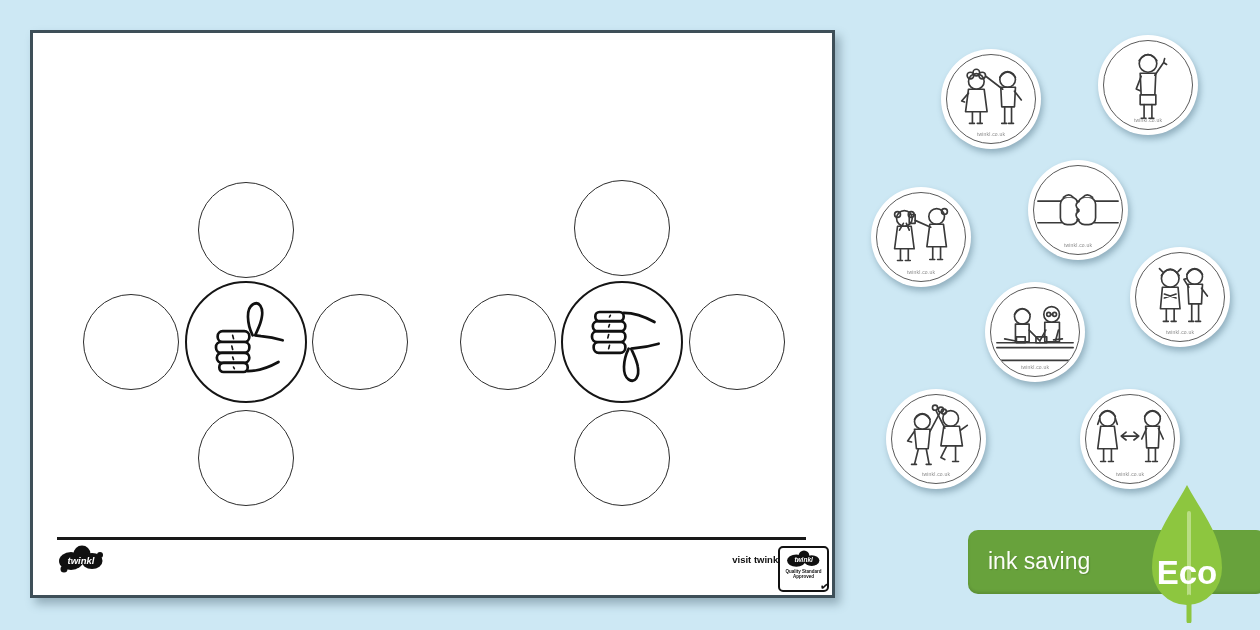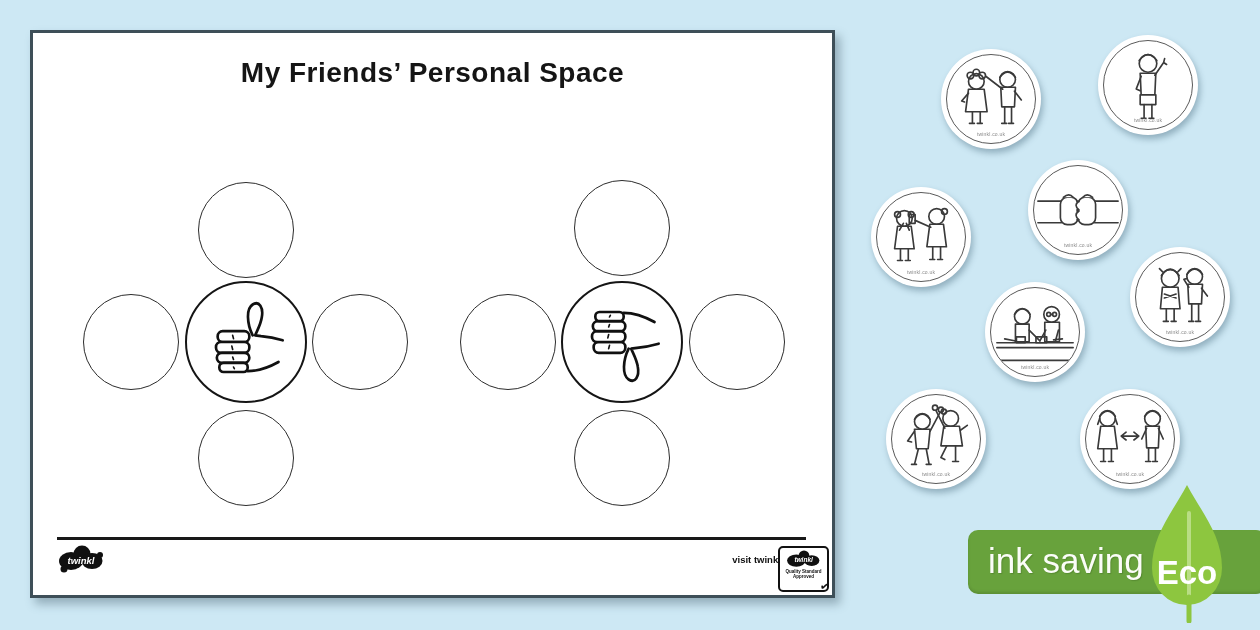--- a/index.html
+++ b/index.html
@@ -42,35 +42,34 @@
     background:#fff;overflow:hidden;}
   .card-inner svg{position:absolute;left:0;top:0;width:100%;height:100%;}
   .card-caption{position:absolute;left:0;bottom:6px;width:100%;text-align:center;
     font-size:5px;color:#8a8a8a;letter-spacing:.2px;}
 
   
   .eco-bar{position:absolute;left:968px;top:530px;width:298px;height:64px;
     background:#68a23c;border-radius:10px;z-index:3;
     box-shadow:inset 0 -2px 3px rgba(0,0,0,.12);}
   .eco-bar-label{position:absolute;left:20px;top:0;height:64px;line-height:62px;
-    font-size:35px;color:#fbfdf8;text-shadow:1px 1px 1px rgba(40,70,20,.25);}
+    font-size:23px;color:#fbfdf8;text-shadow:1px 1px 1px rgba(40,70,20,.25);}
   .eco-leaf{position:absolute;left:1142px;top:483px;width:90px;height:140px;z-index:4;}
 
   .ink{stroke:#111;fill:#fff;stroke-width:3.2;stroke-linecap:round;stroke-linejoin:round;}
   .art{stroke:#3a3a3a;fill:none;stroke-width:1.7;stroke-linecap:round;stroke-linejoin:round;}
   .artf{stroke:#3a3a3a;fill:#fff;stroke-width:1.7;stroke-linecap:round;stroke-linejoin:round;}
 </style>
 </head>
 <body>
 
 <div class="stage">
 
   <div class="worksheet">
 
-    <div class="ws-title">My Friends’ Personal Space</div>
 
     <div class="slot" style="left:165px;top:149px;"></div>
     <div class="slot" style="left:50px;top:261px;"></div>
     <div class="slot" style="left:279px;top:261px;"></div>
     <div class="slot" style="left:165px;top:377px;"></div>
     <div class="hub" style="left:152px;top:248px;">
       <svg viewBox="0 0 120 120">
         <g class="ink">
           <path d="M68,52 C61,38 60,20 68,15 C76,10 81,19 79,30 C78,38 74,45 71,52 L78,53 C88,54 97,56 104,58"></path>
           <path d="M62,95 C76,95 90,89 99,84"></path>

